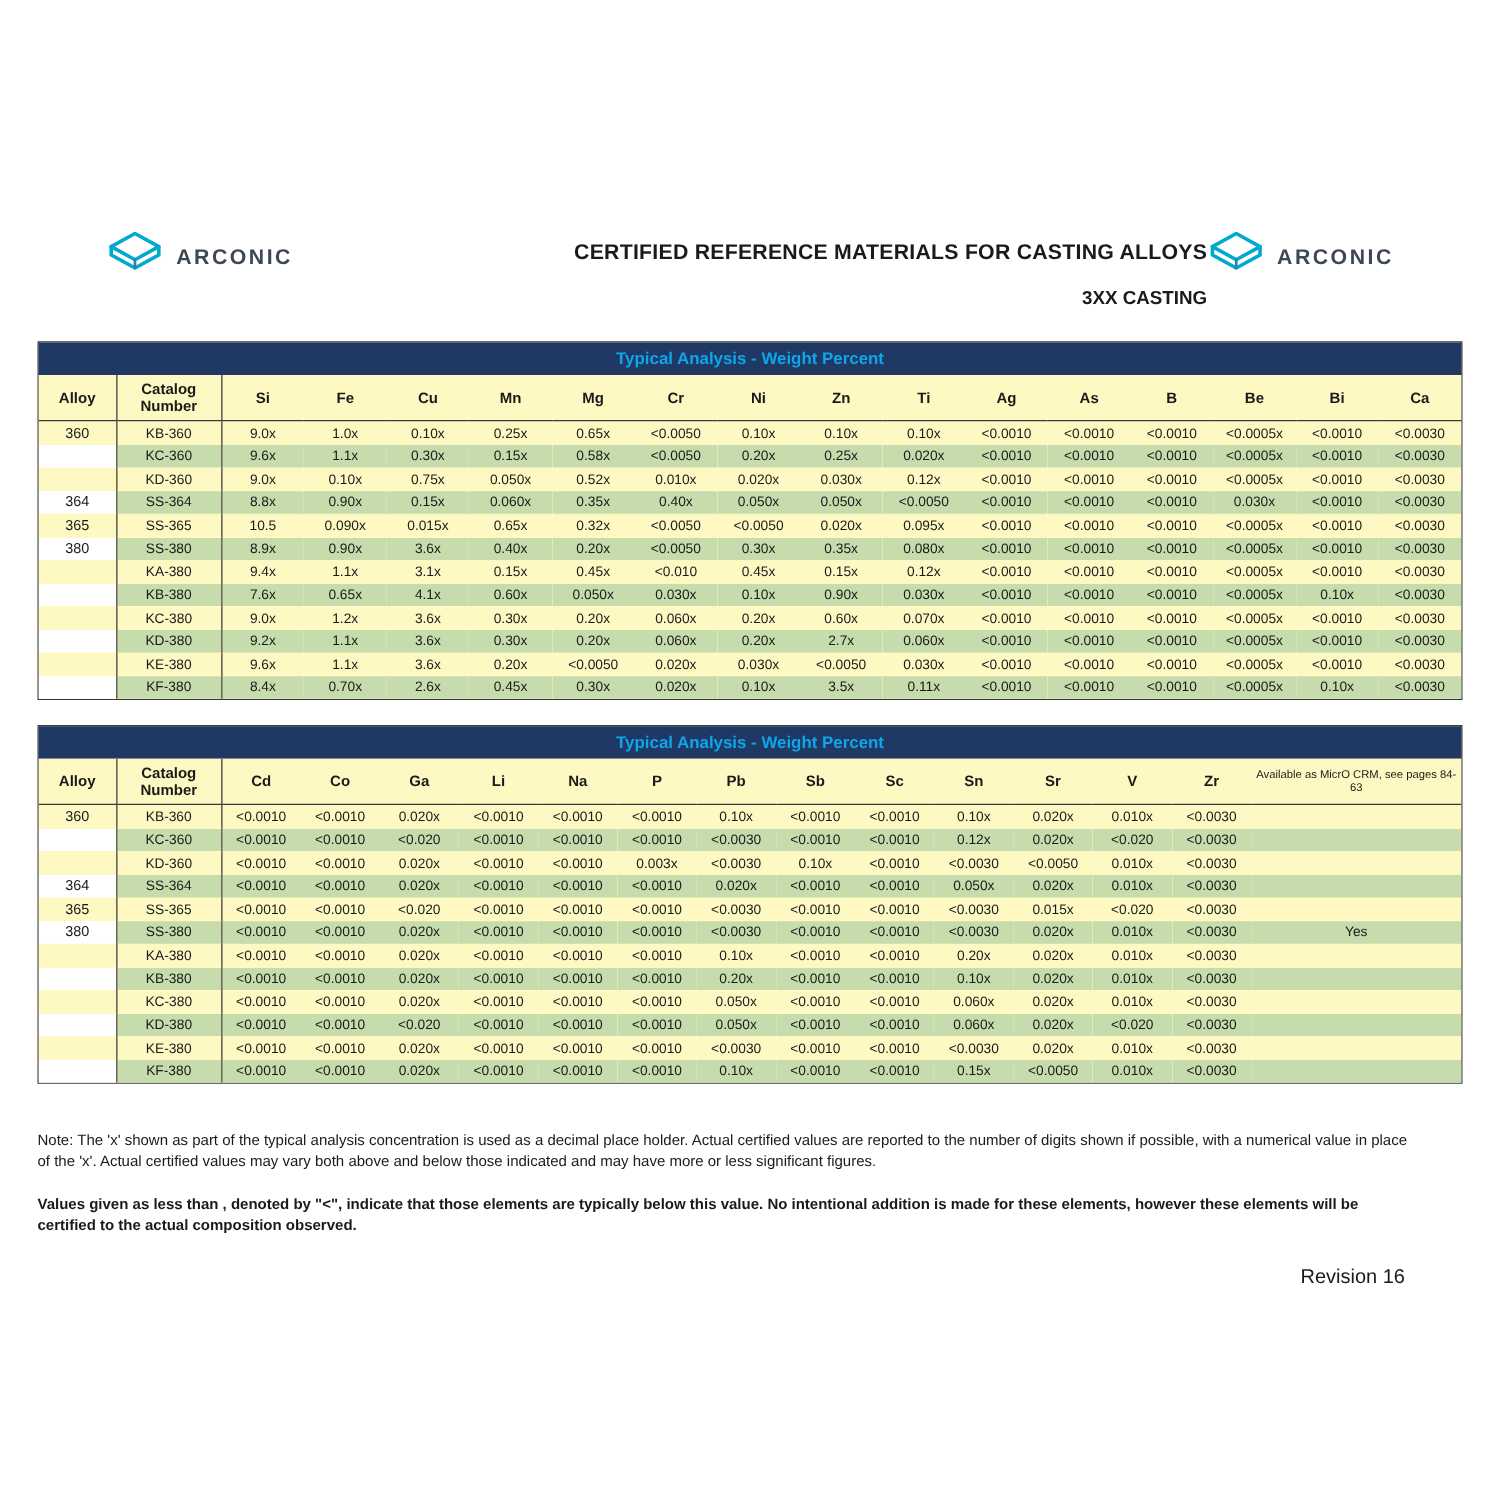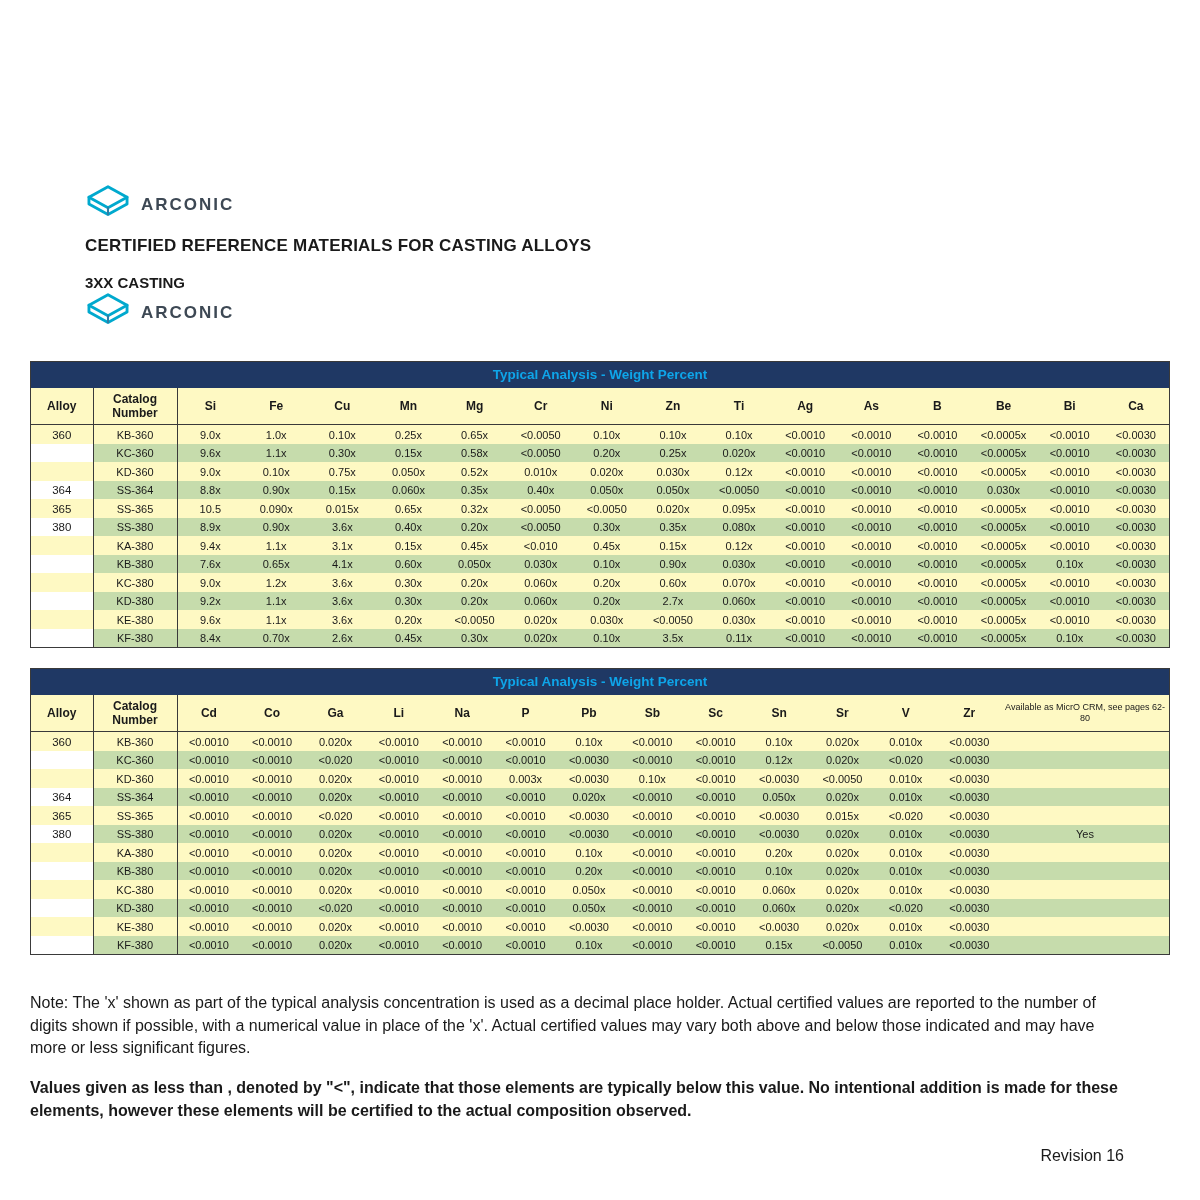--- a/index.html
+++ b/index.html
@@ -9,24 +9,24 @@
     --brand-teal:#00A9CE;
     --brand-dark:#3D4854;
   }
   html,body{margin:0;padding:0;}
   body{
     width:1200px;height:1200px;background:#ffffff;
     font-family:"Liberation Sans",sans-serif;color:#1a1a1a;overflow:hidden;
   }
   .page{width:1200px;height:1200px;box-sizing:border-box;padding:183px 30px 0;}
   
-  .header{display:flex;justify-content:space-between;align-items:flex-start;padding:0 55px;flex-direction:column;}
+  .header{display:flex;justify-content:space-between;align-items:flex-start;padding:0 55px;}
   .logo{display:flex;align-items:center;gap:10px;}
   .logo-text{font-size:17px;font-weight:bold;letter-spacing:2px;color:var(--brand-dark);}
-  .title-block{text-align:left;flex:1;}
+  .title-block{text-align:right;flex:1;}
   .page-title{font-size:17px;font-weight:bold;margin-top:9px;letter-spacing:0.2px;}
   .page-subtitle{font-size:15px;font-weight:bold;margin-top:18px;}
   
   .table-wrap{border:1.5px solid var(--line);margin-top:26px;}
   .table-wrap.second{margin-top:20px;}
   .table-title-bar{background:var(--navy);color:#0ea5e9;text-align:center;font-weight:bold;font-size:13.5px;padding:5px 0 6px;}
   table{width:100%;border-collapse:collapse;table-layout:fixed;background:#fef9c3;}
   col.col-alloy{width:62px;}
   col.col-catalog{width:84px;}
   col.col-extra{width:168px;}
@@ -34,21 +34,21 @@
     padding:3px 2px;border-bottom:1.5px solid var(--line);line-height:1.2;height:30px;}
   thead th.extra-header{font-size:9px;font-weight:normal;line-height:1.25;}
   tbody td{font-size:11px;text-align:center;padding:3.5px 1px 3px;white-space:nowrap;overflow:hidden;}
   td.alloy-col,th.alloy-col{border-right:1px solid var(--line);}
   td.alloy-col{font-size:11.5px;}
   td.catalog-col,th.catalog-col{border-right:1px solid var(--line);}
   tr.shaded td{background:var(--green);}
   tr.shaded td.alloy-col{background:#fff;}
   td.micro-yes{font-weight:normal;}
   
-  .note{font-size:16px;line-height:1.42;max-width:1096px;margin:0;}
+  .note{font-size:12px;line-height:1.42;max-width:1096px;margin:0;}
   .note1{margin-top:37px;}
   .note2{margin-top:17px;font-weight:bold;}
   .revision{font-size:16px;text-align:right;margin-top:24px;padding-right:46px;}
 </style>
 </head>
 <body>
 
 <div class="page">
 
   <div class="header">
@@ -391,21 +391,21 @@
             <th>Li</th>
             <th>Na</th>
             <th>P</th>
             <th>Pb</th>
             <th>Sb</th>
             <th>Sc</th>
             <th>Sn</th>
             <th>Sr</th>
             <th>V</th>
             <th>Zr</th>
-            <th class="extra-header">Available as MicrO CRM, see pages 62-80</th>
+            <th class="extra-header">Available as MicrO CRM, see pages 84-63</th>
           </tr>
         </thead>
       <tbody>
           <tr>
             <td class="alloy-col">360</td>
             <td class="catalog-col">KB-360</td>
             <td>&lt;0.0010</td>
             <td>&lt;0.0010</td>
             <td>0.020x</td>
             <td>&lt;0.0010</td>

